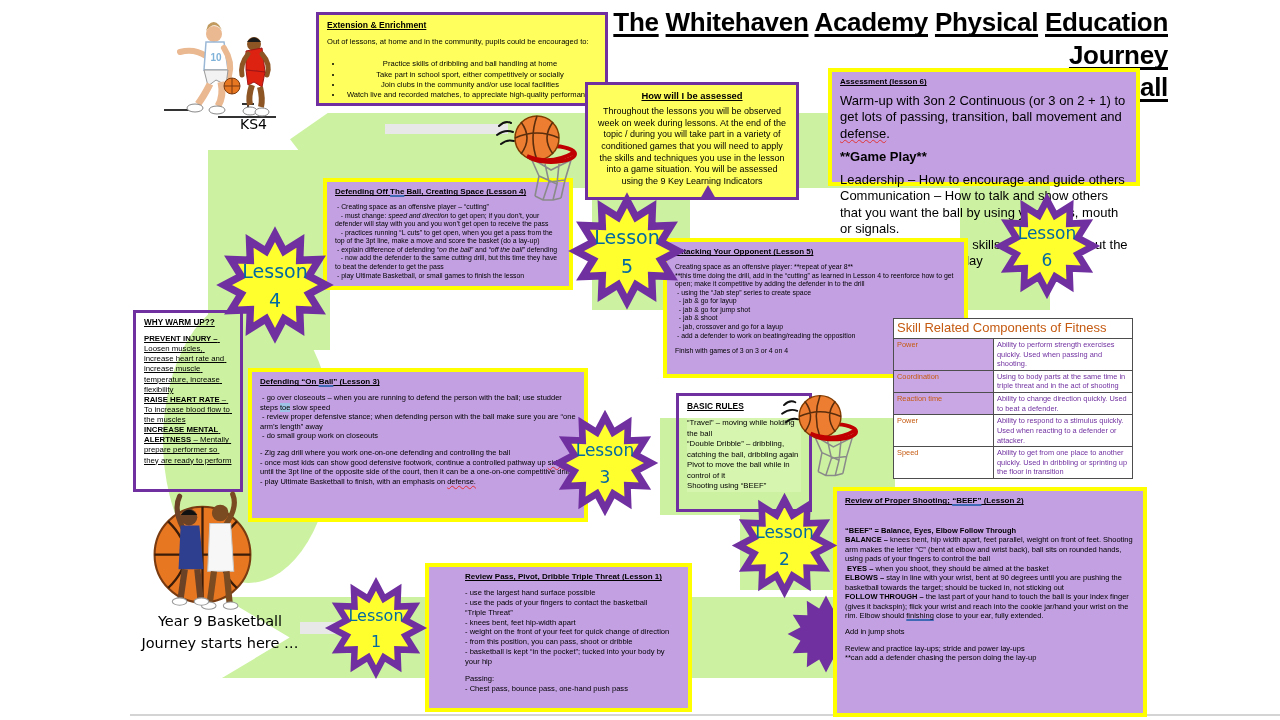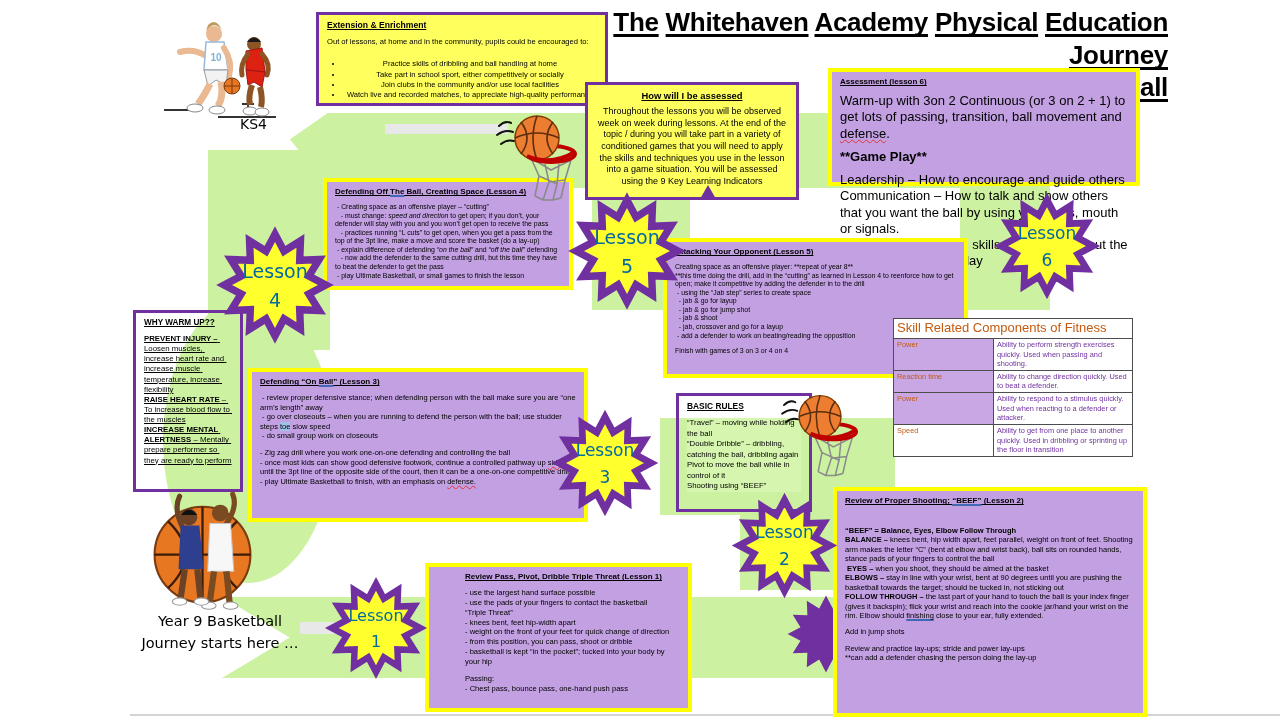--- a/index.html
+++ b/index.html
@@ -170,22 +170,22 @@
     <div>
         <p><span class="b">PREVENT INJURY –</span><span> Loosen muscles, increase heart rate and increase muscle temperature, increase flexibility</span></p>
         <p><span class="b">RAISE HEART RATE</span><span> – To increase blood flow to the muscles</span></p>
         <p><span class="b">INCREASE MENTAL ALERTNESS</span><span> – Mentally prepare performer so they are ready to perform</span></p>
       </div>
   </div>
 
   <div class="box purple-box" id="box-l3" style="left:248px;top:368px;width:340px;height:154px;">
     <h3><span>Defending “On </span><span class="bu">Ball</span><span>”  (Lesson 3)</span></h3>
     <div>
+        <p><span> - go over closeouts – when you are running to defend the person with the ball; use studder steps </span><span class="hb">toe</span><span> slow speed</span></p>
         <p><span> - review proper defensive stance; when defending person with the ball make sure you are “one arm’s length” away</span></p>
-        <p><span> - go over closeouts – when you are running to defend the person with the ball; use studder steps </span><span class="hb">toe</span><span> slow speed</span></p>
         <p><span> - do small group work on closeouts</span></p>
         <p class="blank">&nbsp;</p>
         <p><span>- Zig zag drill where you work one-on-one defending and controlling the ball</span></p>
         <p><span>- once most kids can show good defensive footwork, continue a controlled pathway up </span><span class="w">sideline,</span><span> until the 3pt line of the opposite side of the court, then it can be a one-on-one competitive drill</span></p>
         <p><span>- play Ultimate Basketball to finish, with an emphasis on </span><span class="w">defense.</span></p>
       </div>
   </div>
 
   <div class="box white-box" id="box-basic" style="left:676px;top:393px;width:136px;height:119px;">
     <h3>BASIC RULES</h3>
@@ -196,21 +196,21 @@
         <p><span>Shooting using “BEEF”</span></p>
       </div>
   </div>
 
   <div class="box purple-box" id="box-beef" style="left:833px;top:487px;width:314px;height:230px;">
     <h3><span>Review of Proper Shooting; </span><span class="bu">“BEEF”</span><span>  (Lesson 2)</span></h3>
     <div>
         <p class="blank">&nbsp;</p>
         <p class="blank">&nbsp;</p>
         <p><span class="b">“BEEF” = Balance, Eyes, Elbow Follow Through</span></p>
-        <p><span class="b">BALANCE –</span><span> knees bent, hip width apart, feet parallel, weight on front of feet. Shooting arm makes the letter “C” (bent at elbow and wrist back), ball sits on rounded hands, stance pads of your fingers to control the ball</span></p>
+        <p><span class="b">BALANCE –</span><span> knees bent, hip width apart, feet parallel, weight on front of feet. Shooting arm makes the letter “C” (bent at elbow and wrist back), ball sits on rounded hands, using pads of your fingers to control the ball</span></p>
         <p><span class="b"> EYES –</span><span> when you shoot, they should be aimed at the basket</span></p>
         <p><span class="b">ELBOWS –</span><span> stay in line with your wrist, bent at 90 degrees until you are pushing the basketball towards the target; should be tucked in, not sticking out</span></p>
         <p><span class="b">FOLLOW THROUGH –</span><span> the last part of your hand to touch the ball is your index finger (gives it backspin); flick your wrist and reach into the cookie jar/hand your wrist on the rim. Elbow should </span><span class="bu">finishing</span><span> close to your ear, fully extended.</span></p>
         <p class="blank">&nbsp;</p>
         <p><span>Add in jump shots</span></p>
         <p class="blank">&nbsp;</p>
         <p><span>Review and practice lay-ups; stride and power lay-ups</span></p>
         <p><span>**can add a defender chasing the person doing the lay-up</span></p>
       </div>
   </div>
@@ -236,20 +236,24 @@
         <col style="width:100px">
         <col style="width:139px">
       </colgroup>
     <tbody>
       <tr>
         <td class="th" colspan="2">Skill Related Components of Fitness</td>
       </tr>
         <tr>
           <td class="c0">Power</td>
           <td class="c1">Ability to perform strength exercises quickly. Used when passing and shooting.</td>
+        </tr>
+        <tr>
+          <td class="c0">Coordination</td>
+          <td class="c1">Using to body parts at the same time in triple threat and in the act of shooting</td>
         </tr>
         <tr>
           <td class="c0">Reaction time</td>
           <td class="c1">Ability to change direction quickly. Used to beat a defender.</td>
         </tr>
         <tr>
           <td class="c0">Power</td>
           <td class="c1">Ability to respond to a stimulus quickly. Used when reacting to a defender or attacker.</td>
         </tr>
         <tr>

